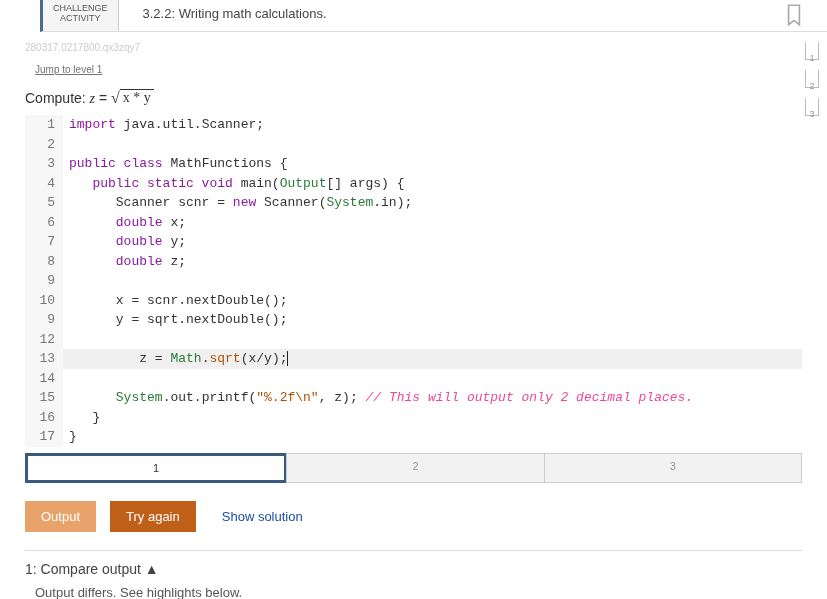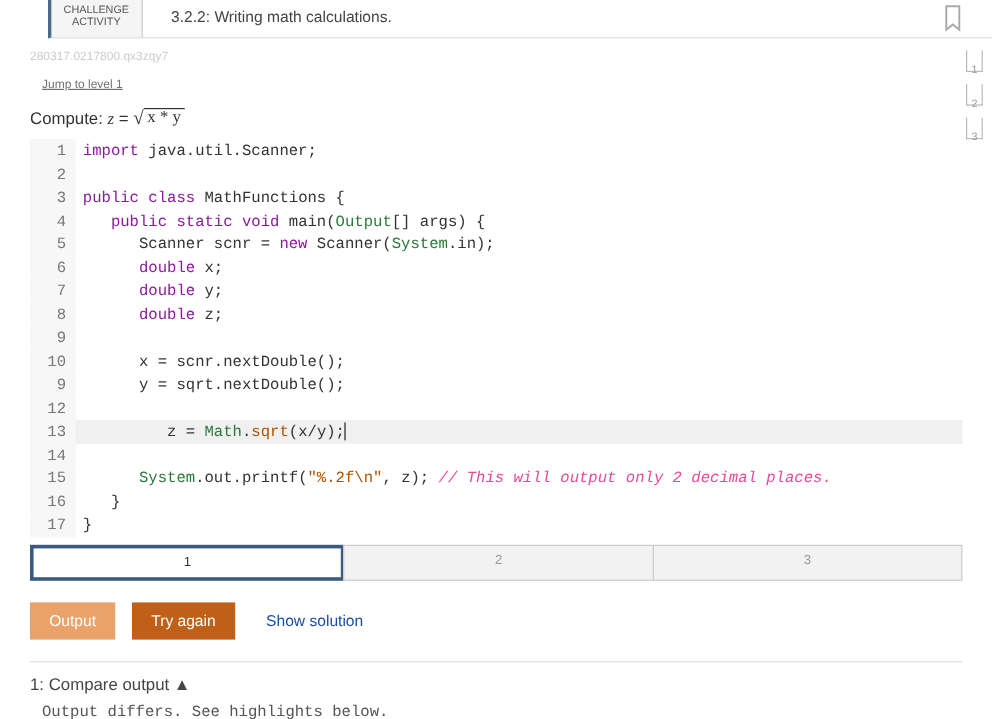--- a/index.html
+++ b/index.html
@@ -32,21 +32,21 @@
 .step-tab { flex: 1; text-align: center; padding: 6px 0; background: #f2f2f2; border: 1px solid #ccc; color: #999; font-size: 11px; }
 .step-tab.active { background: #fff; border: 3px solid #3a5a80; color: #333; }
 .step-tab + .step-tab { margin-left: -1px; }
 .btn-row { display: flex; align-items: center; gap: 14px; margin-top: 18px; }
 .btn { border: none; color: #fff; padding: 8px 16px; font-size: 13px; cursor: pointer; }
 .btn-check { background: #e8a26a; }
 .btn-try { background: #c06018; }
 .show-sol { color: #1a4ea1; font-size: 13px; background: none; border: none; cursor: pointer; margin-left: 12px; }
 hr.sep { border: none; border-top: 1px solid #ddd; margin: 18px 0 10px; }
 .compare-hdr { color: #444; font-size: 14px; margin-bottom: 8px; }
-.diff-msg { color: #555; margin-bottom: 10px; font-size: 13px; padding-left: 10px; font-family: Liberation Mono, monospace; }
+.diff-msg { color: #555; margin-bottom: 10px; font-size: 13px; padding-left: 10px; }
 .side-steps { position: absolute; top: 10px; right: 8px; display: flex; flex-direction: column; gap: 10px; align-items: center; }
 .side-step { width: 14px; height: 18px; border: 1px solid #bbb; border-top: none; position: relative; font-size: 9px; text-align: center; line-height: 30px; color: #999; }
 .side-step span { position: absolute; bottom: -14px; left: 0; right: 0; }
 </style>
 </head>
 <body>
 
 <div class="header">
   <div class="header-left">
     <div>CHALLENGE</div>

